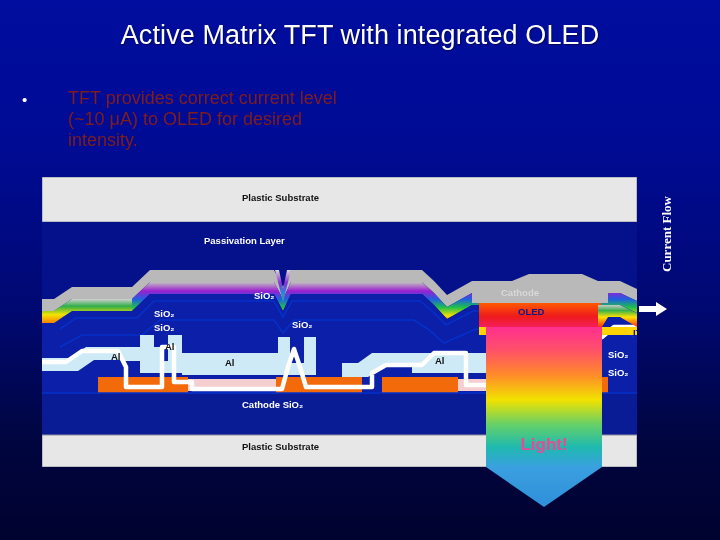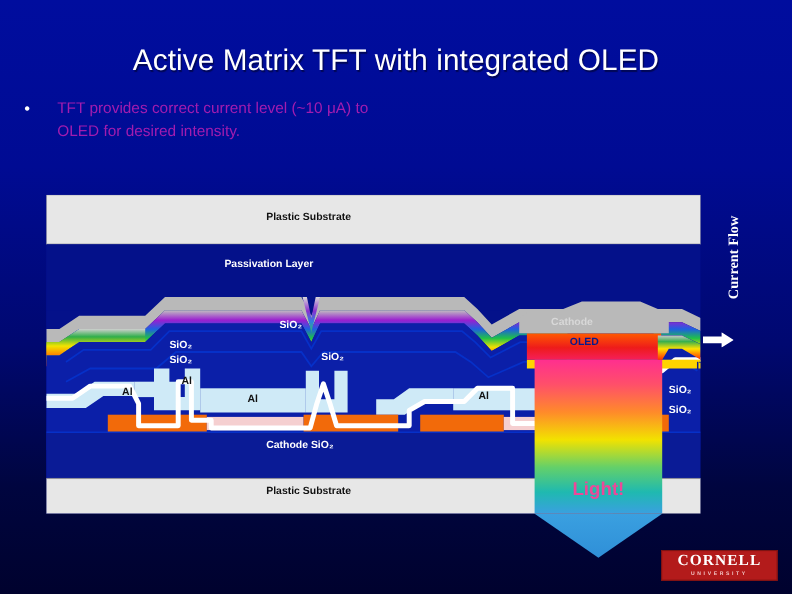--- a/index.html
+++ b/index.html
@@ -5,30 +5,30 @@
   html,body{margin:0;padding:0;}
   body{
     width:720px;height:540px;overflow:hidden;
     font-family:"Liberation Sans", sans-serif;
     background:linear-gradient(180deg,#000d9e 0%,#000b93 28%,#000870 58%,#00053f 82%,#00022e 100%);
   }
   .slide{position:relative;width:720px;height:540px;}
 
   
   .title{
-    position:absolute;left:0;top:40px;width:720px;text-align:center;
+    position:absolute;left:0;top:20px;width:720px;text-align:center;
     color:#ffffff;font-size:27px;font-weight:400;letter-spacing:0.1px;
     text-shadow:1px 1px 1px rgba(0,0,0,.45);
     font-family:"Liberation Sans", sans-serif;
   }
 
   
   .bullet{position:absolute;left:22px;top:88px;width:330px;color:#fff;}
   .bullet .dot{position:absolute;left:0;top:4px;font-size:15px;line-height:15px;color:#fff;}
-  .bullet .btxt{margin-left:30px;font-size:14px;line-height:21px;color:#a21caf;}
+  .bullet .btxt{margin-left:46px;font-size:18px;line-height:21px;color:#7f1d1d;}
 
   
   .diagram{
     position:absolute;left:42px;top:177px;width:515px;height:290px;
     background:#04118a;overflow:visible;
   }
   .dg-clip{position:absolute;left:0;top:0;width:595px;height:290px;overflow:hidden;}
 
   .lyr{position:absolute;}
   .lbl{
@@ -232,18 +232,14 @@
     </svg>
 
     <div class="lightlbl" style="left:444px;top:258px;width:116px;">Light!</div>
   </div>
 
   <div class="cflow">Current Flow</div>
   <svg class="cflow-arrow" width="28" height="14" viewBox="0 0 28 14">
     <polygon points="0,4 17,4 17,0 28,7 17,14 17,10 0,10" fill="#ffffff"></polygon>
   </svg>
 
-  <div class="cornell">
-    <div class="c1">CORNELL</div>
-    <div class="c2">UNIVERSITY</div>
-  </div>
 
 </div>
 
 </body></html>

